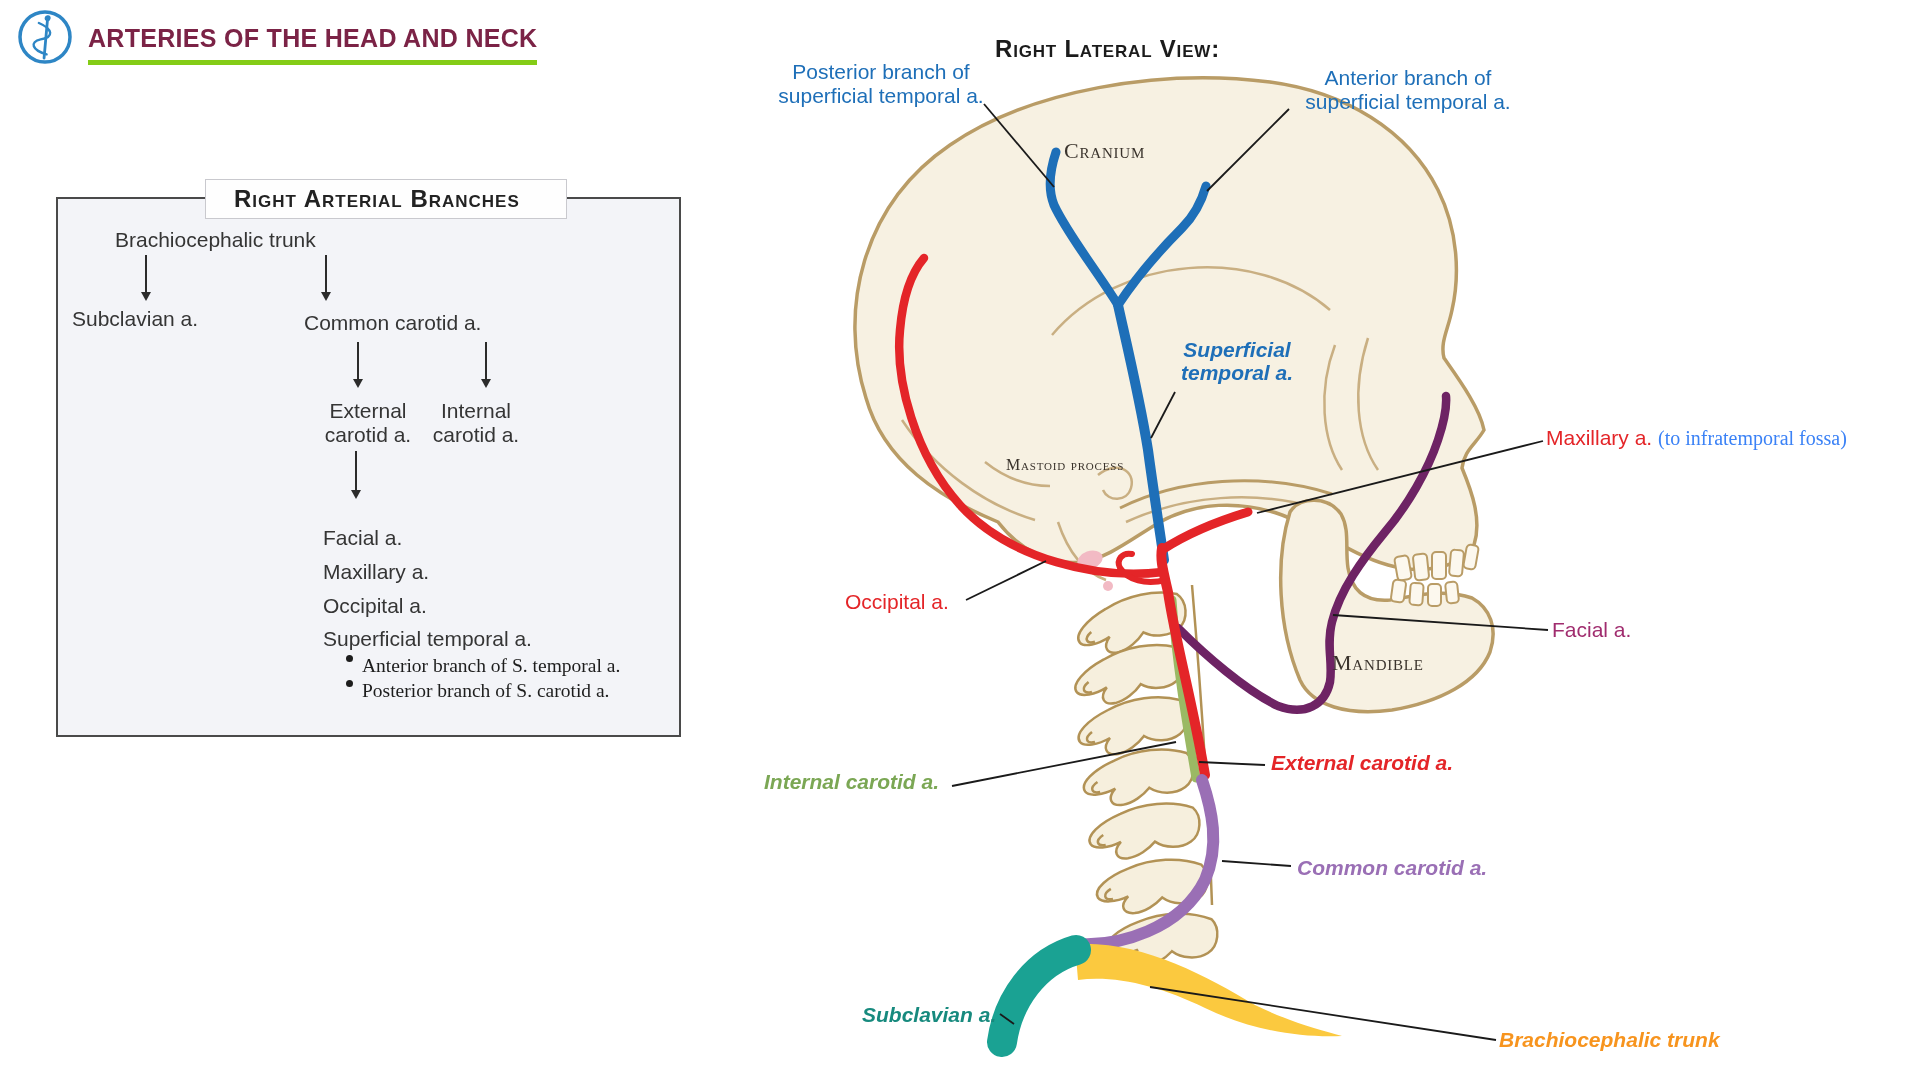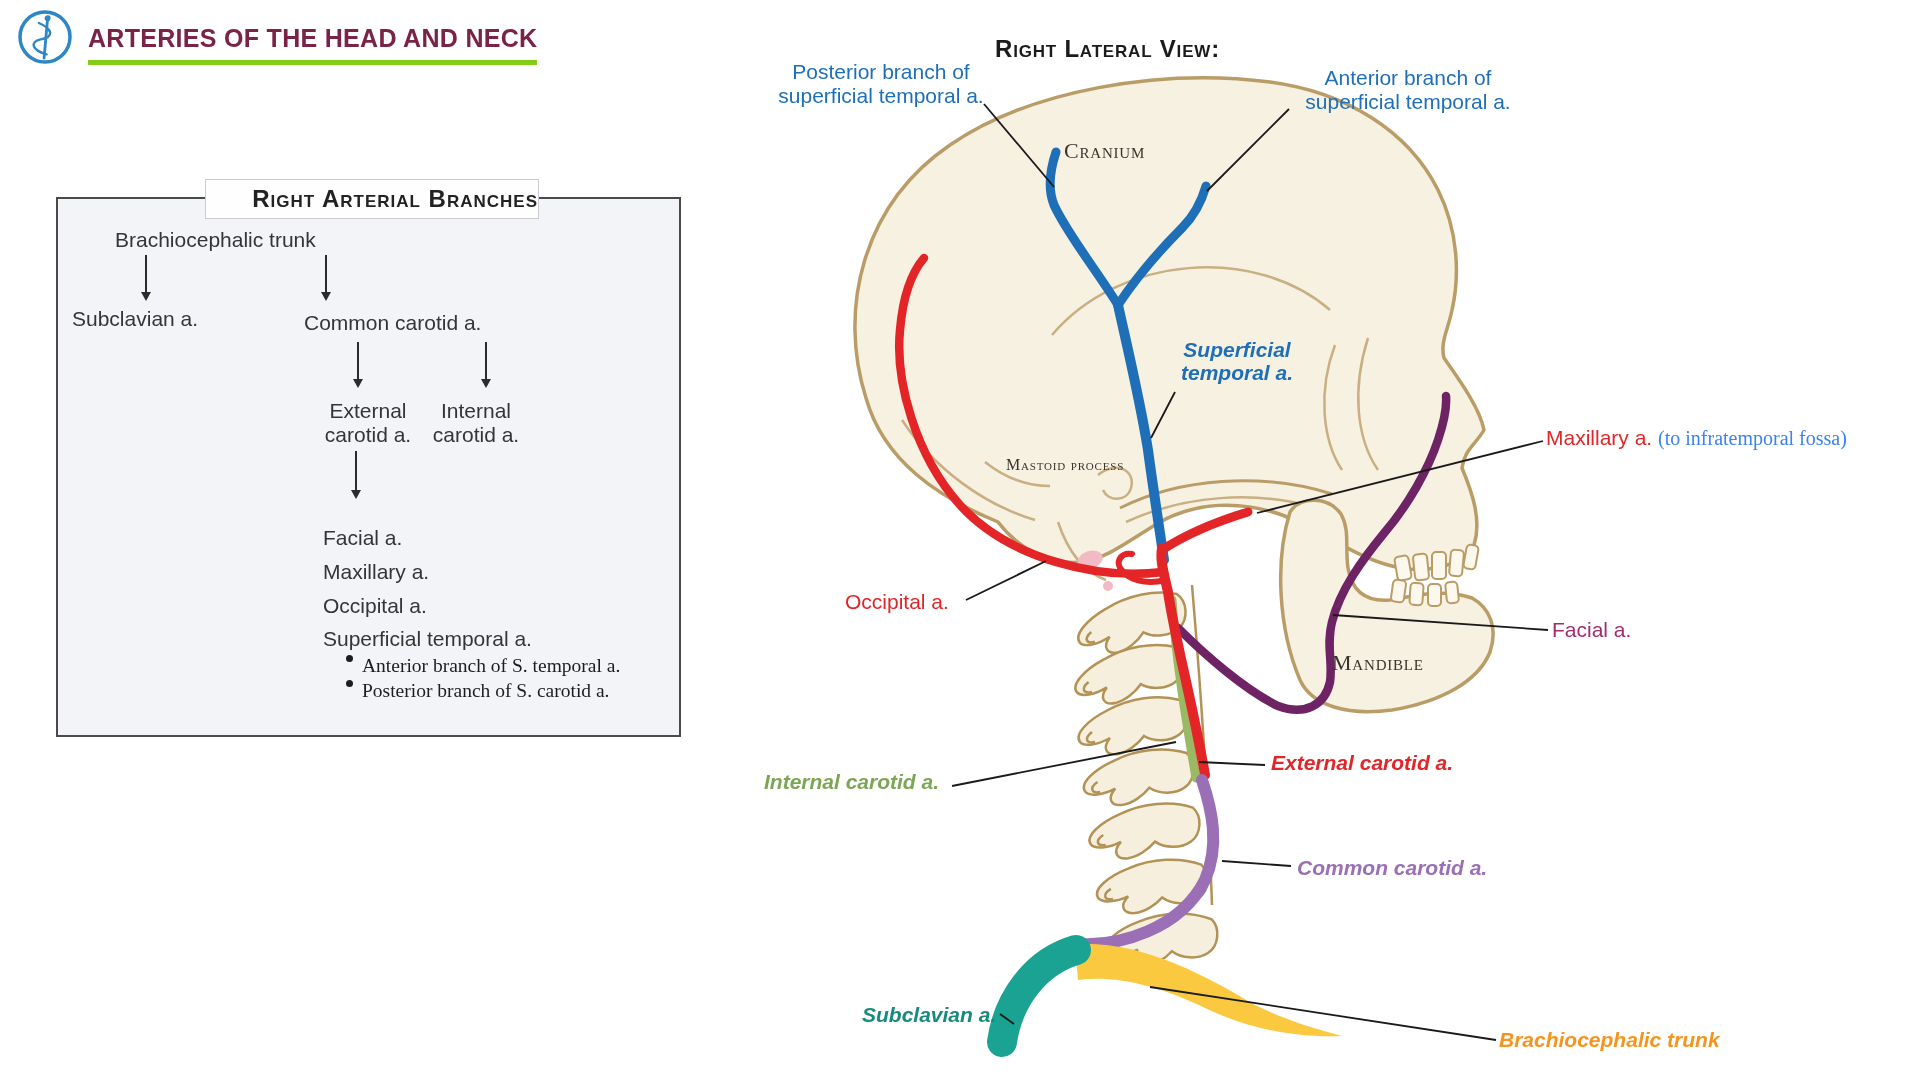--- a/index.html
+++ b/index.html
@@ -10,22 +10,22 @@
 
   
   #page-title{left:88px;top:24px;font-size:25px;font-weight:700;letter-spacing:.3px;
     color:#7B2346;border-bottom:5px solid #84cc16;padding-bottom:7px;}
   #logo{left:16px;top:8px;}
 
   
   #flowbox{left:56px;top:197px;width:621px;height:536px;background:#F3F4F8;
     border:2px solid #4A4A4A;}
   #flowbox-title{left:147px;top:-20px;width:332px;height:38px;line-height:38px;
-    text-align:right;background:#FEFEFE;border:1px solid #C9C9CE;
-    font-size:24px;font-weight:600;letter-spacing:1px;color:#222;}
+    text-align:left;background:#FEFEFE;border:1px solid #C9C9CE;
+    font-size:24px;font-weight:600;letter-spacing:1px;color:#222;padding-left:28px;}
   .fc-item{font-size:21px;color:#353535;}
   .fc-center{text-align:center;line-height:1.15;}
   .varrow{position:absolute;width:2px;background:#2B2B2B;}
   .varrow::after{content:"";position:absolute;left:-4px;bottom:-9px;
     border:5px solid transparent;border-top:9px solid #2B2B2B;}
   .bullet-row{font-family:"Liberation Serif",serif;font-size:19.5px;color:#1d1d1d;
     display:flex;}
   .dot{width:7px;height:7px;border-radius:50%;background:#1d1d1d;margin-right:9px;flex:none;}
 
   

